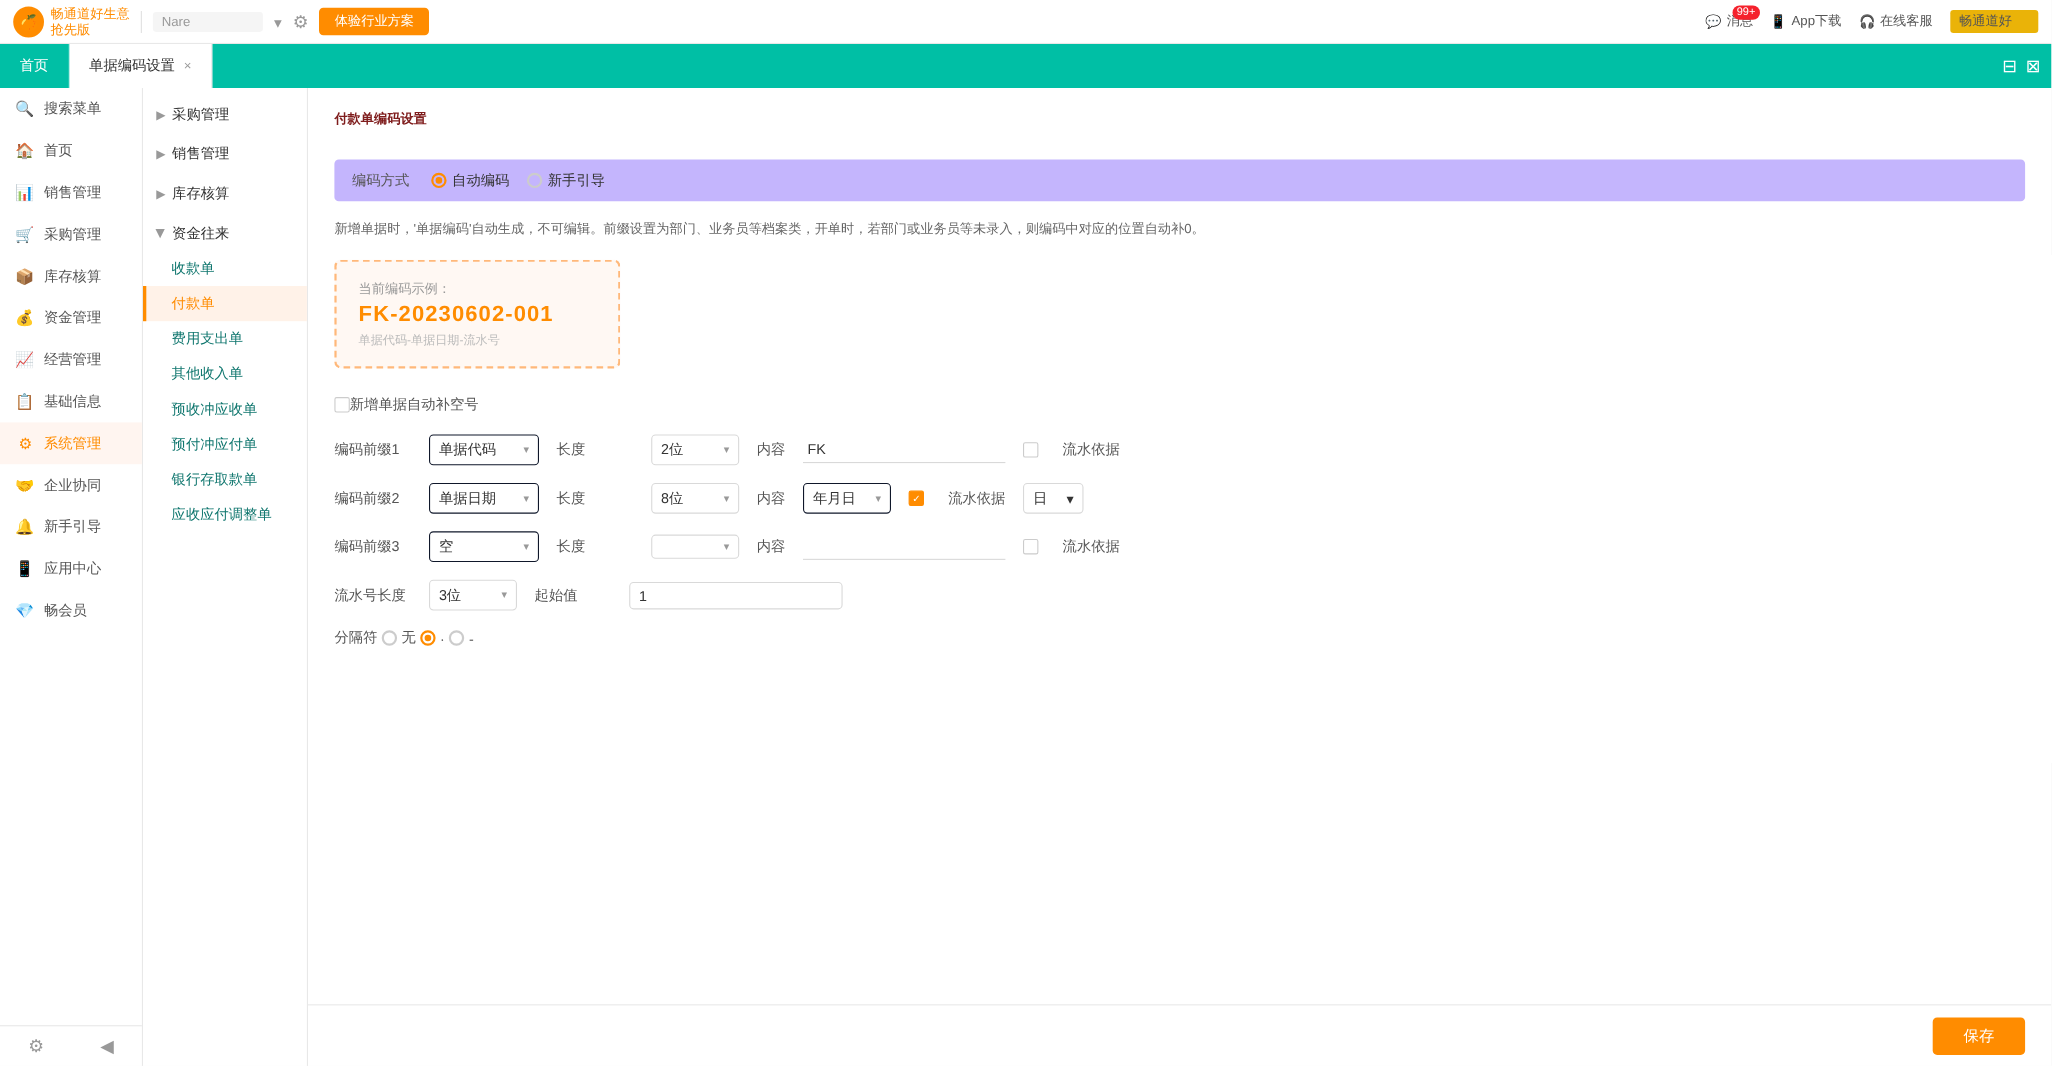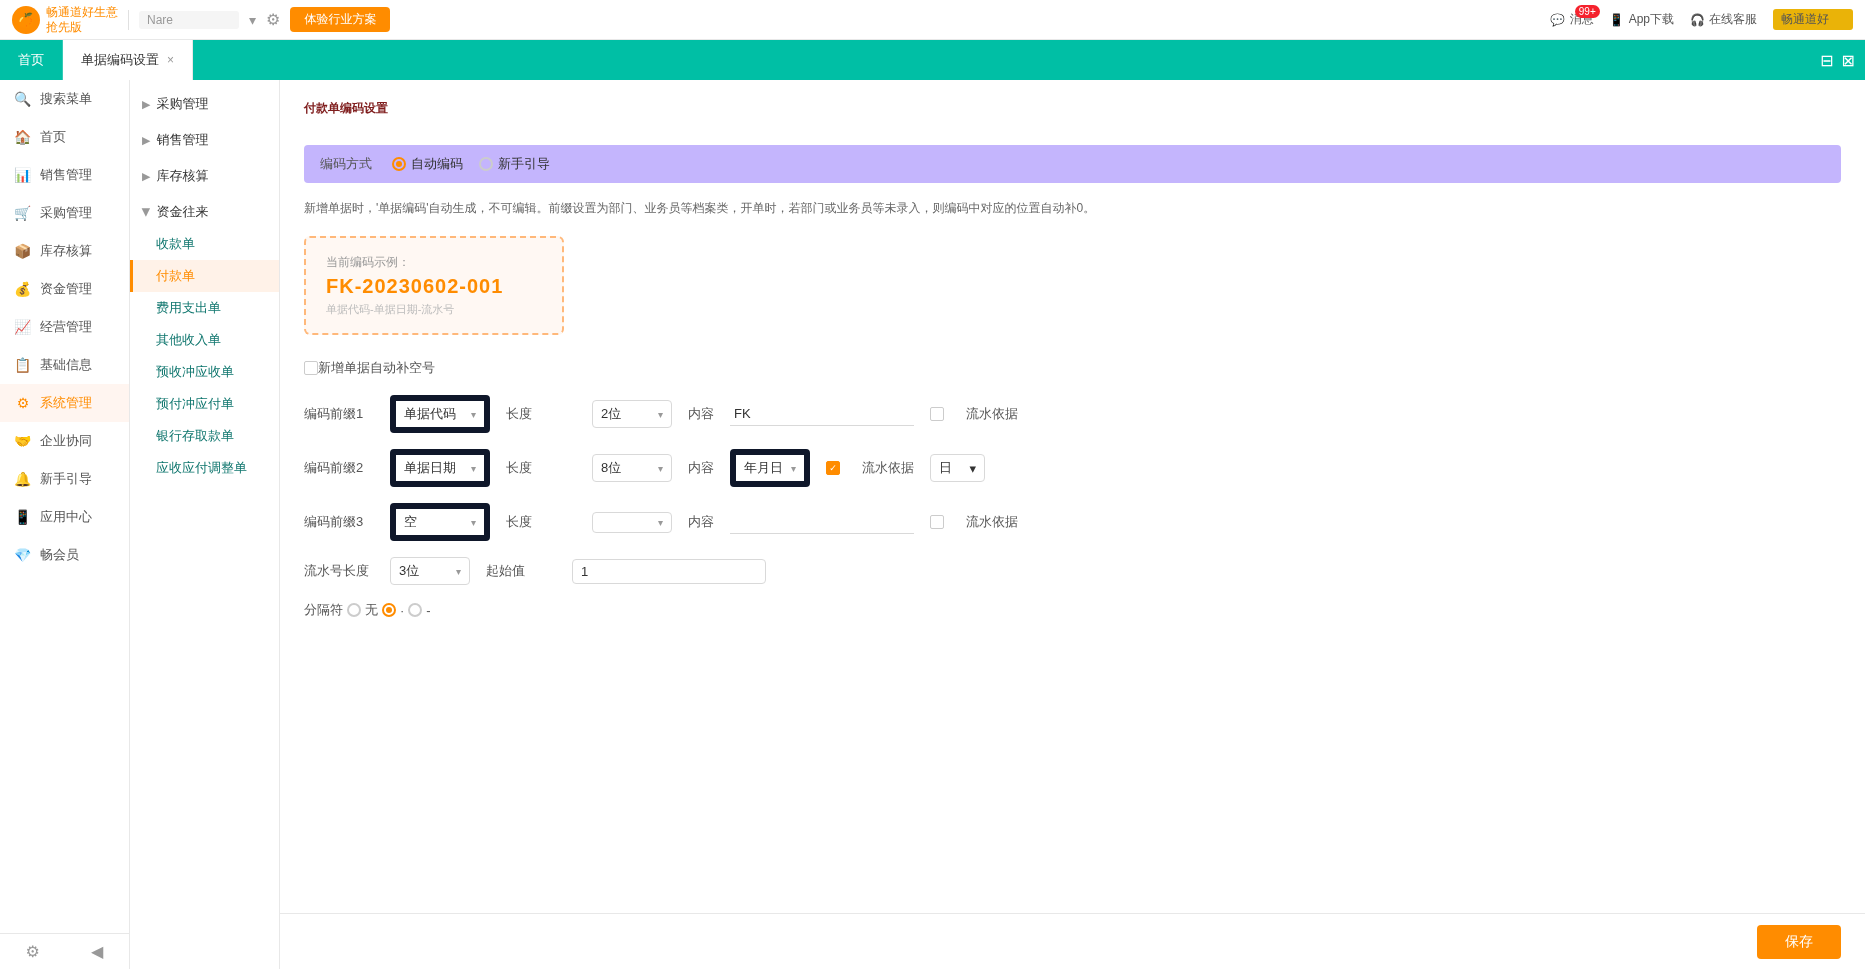--- a/index.html
+++ b/index.html
@@ -68,21 +68,21 @@
     .preview-code { font-size: 20px; font-weight: 700; color: #ff8c00; letter-spacing: 1px; }
     .preview-desc { font-size: 11px; color: #bbb; margin-top: 4px; }
 
     
     .checkbox-row { display: flex; align-items: center; gap: 0; margin-bottom: 18px; font-size: 13px; color: #555; }
     .checkbox-box { width: 14px; height: 14px; border: 1px solid #ccc; border-radius: 2px; cursor: pointer; display: flex; align-items: center; justify-content: center; }
 
     
     .form-row { display: flex; align-items: center; gap: 16px; margin-bottom: 16px; }
     .form-label { font-size: 13px; color: #555; min-width: 70px; }
-    .select-wrap { display: flex; align-items: center; border: 6px solid #0f172a; border-radius: 4px; background: #fff; padding: 4px 8px; min-width: 100px; justify-content: space-between; cursor: pointer; font-size: 13px; color: #333; }
+    .select-wrap { display: flex; align-items: center; border: 1px solid #0f172a; border-radius: 4px; background: #fff; padding: 4px 8px; min-width: 100px; justify-content: space-between; cursor: pointer; font-size: 13px; color: #333; }
     .select-wrap .chevron { color: #999; font-size: 10px; margin-left: 6px; }
     .length-wrap { display: flex; align-items: center; border: 1px solid #d9d9d9; border-radius: 4px; background: #fff; padding: 4px 8px; min-width: 80px; justify-content: space-between; cursor: pointer; font-size: 13px; color: #333; }
     .length-wrap .chevron { color: #999; font-size: 10px; margin-left: 6px; }
     .content-input { border: none; border-bottom: 1px solid #d9d9d9; padding: 4px 4px; min-width: 60px; font-size: 13px; color: #333; outline: none; background: transparent; }
     .content-label { font-size: 13px; color: #555; }
     .stream-check { display: flex; align-items: center; gap: 22px; font-size: 13px; color: #555; cursor: pointer; }
     .checkbox-small { width: 14px; height: 14px; border: 1px solid #ccc; border-radius: 2px; display: flex; align-items: center; justify-content: center; }
     .checkbox-small.checked { background: #ff8c00; border-color: #ff8c00; color: #fff; font-size: 9px; }
     .day-select { display: flex; align-items: center; border: 1px solid #d9d9d9; border-radius: 4px; background: #fff; padding: 4px 8px; min-width: 55px; justify-content: space-between; cursor: pointer; font-size: 13px; color: #333; }
 

